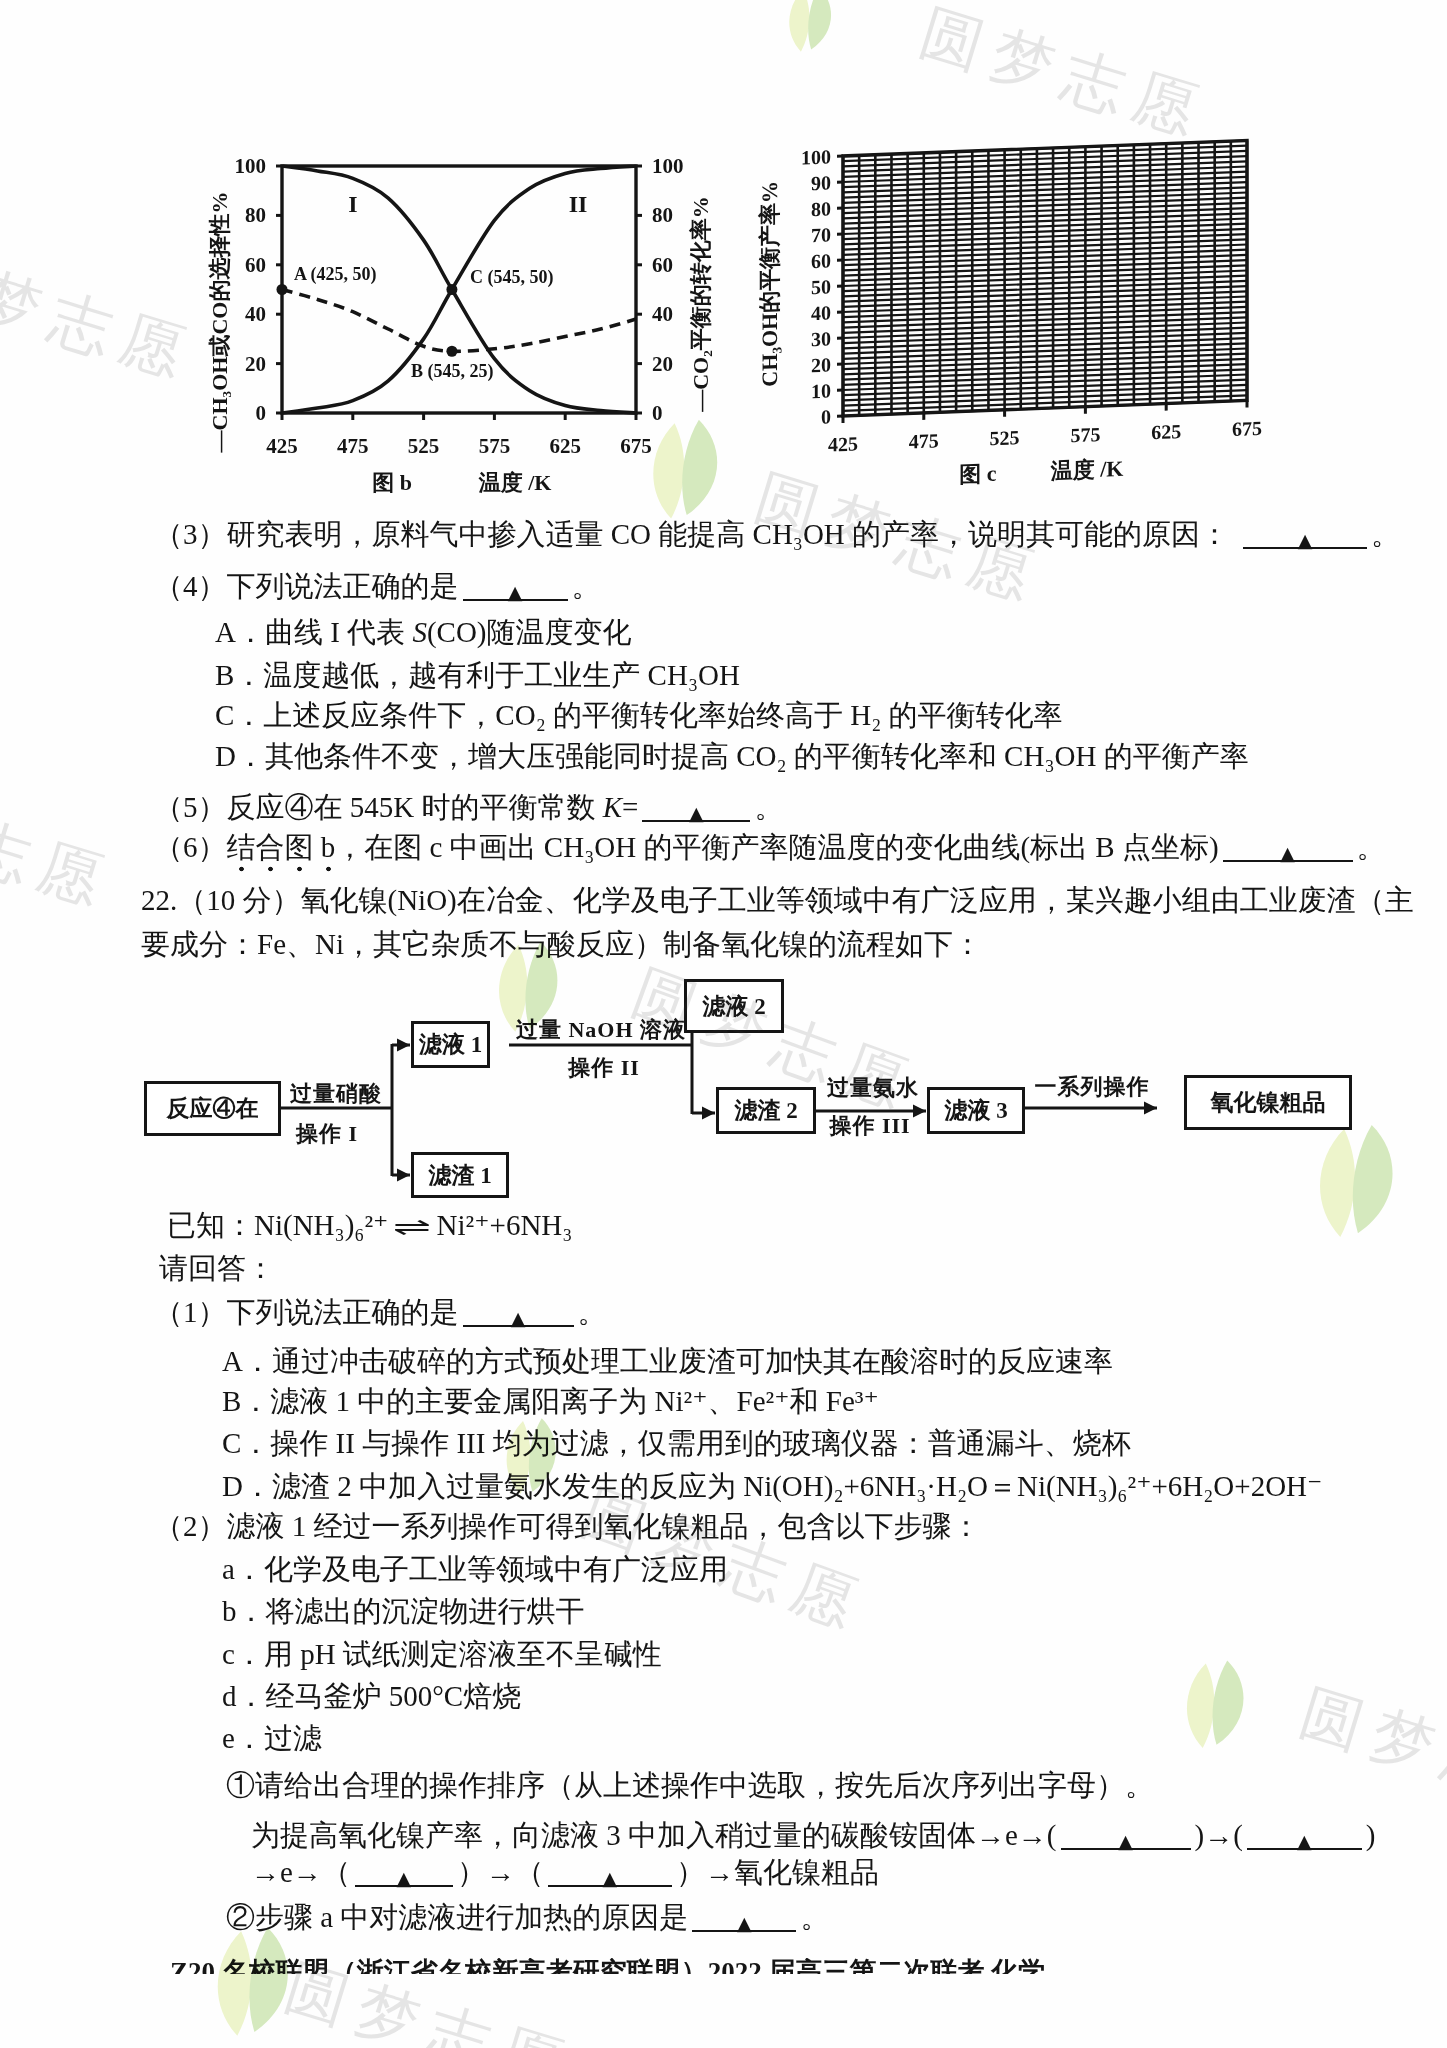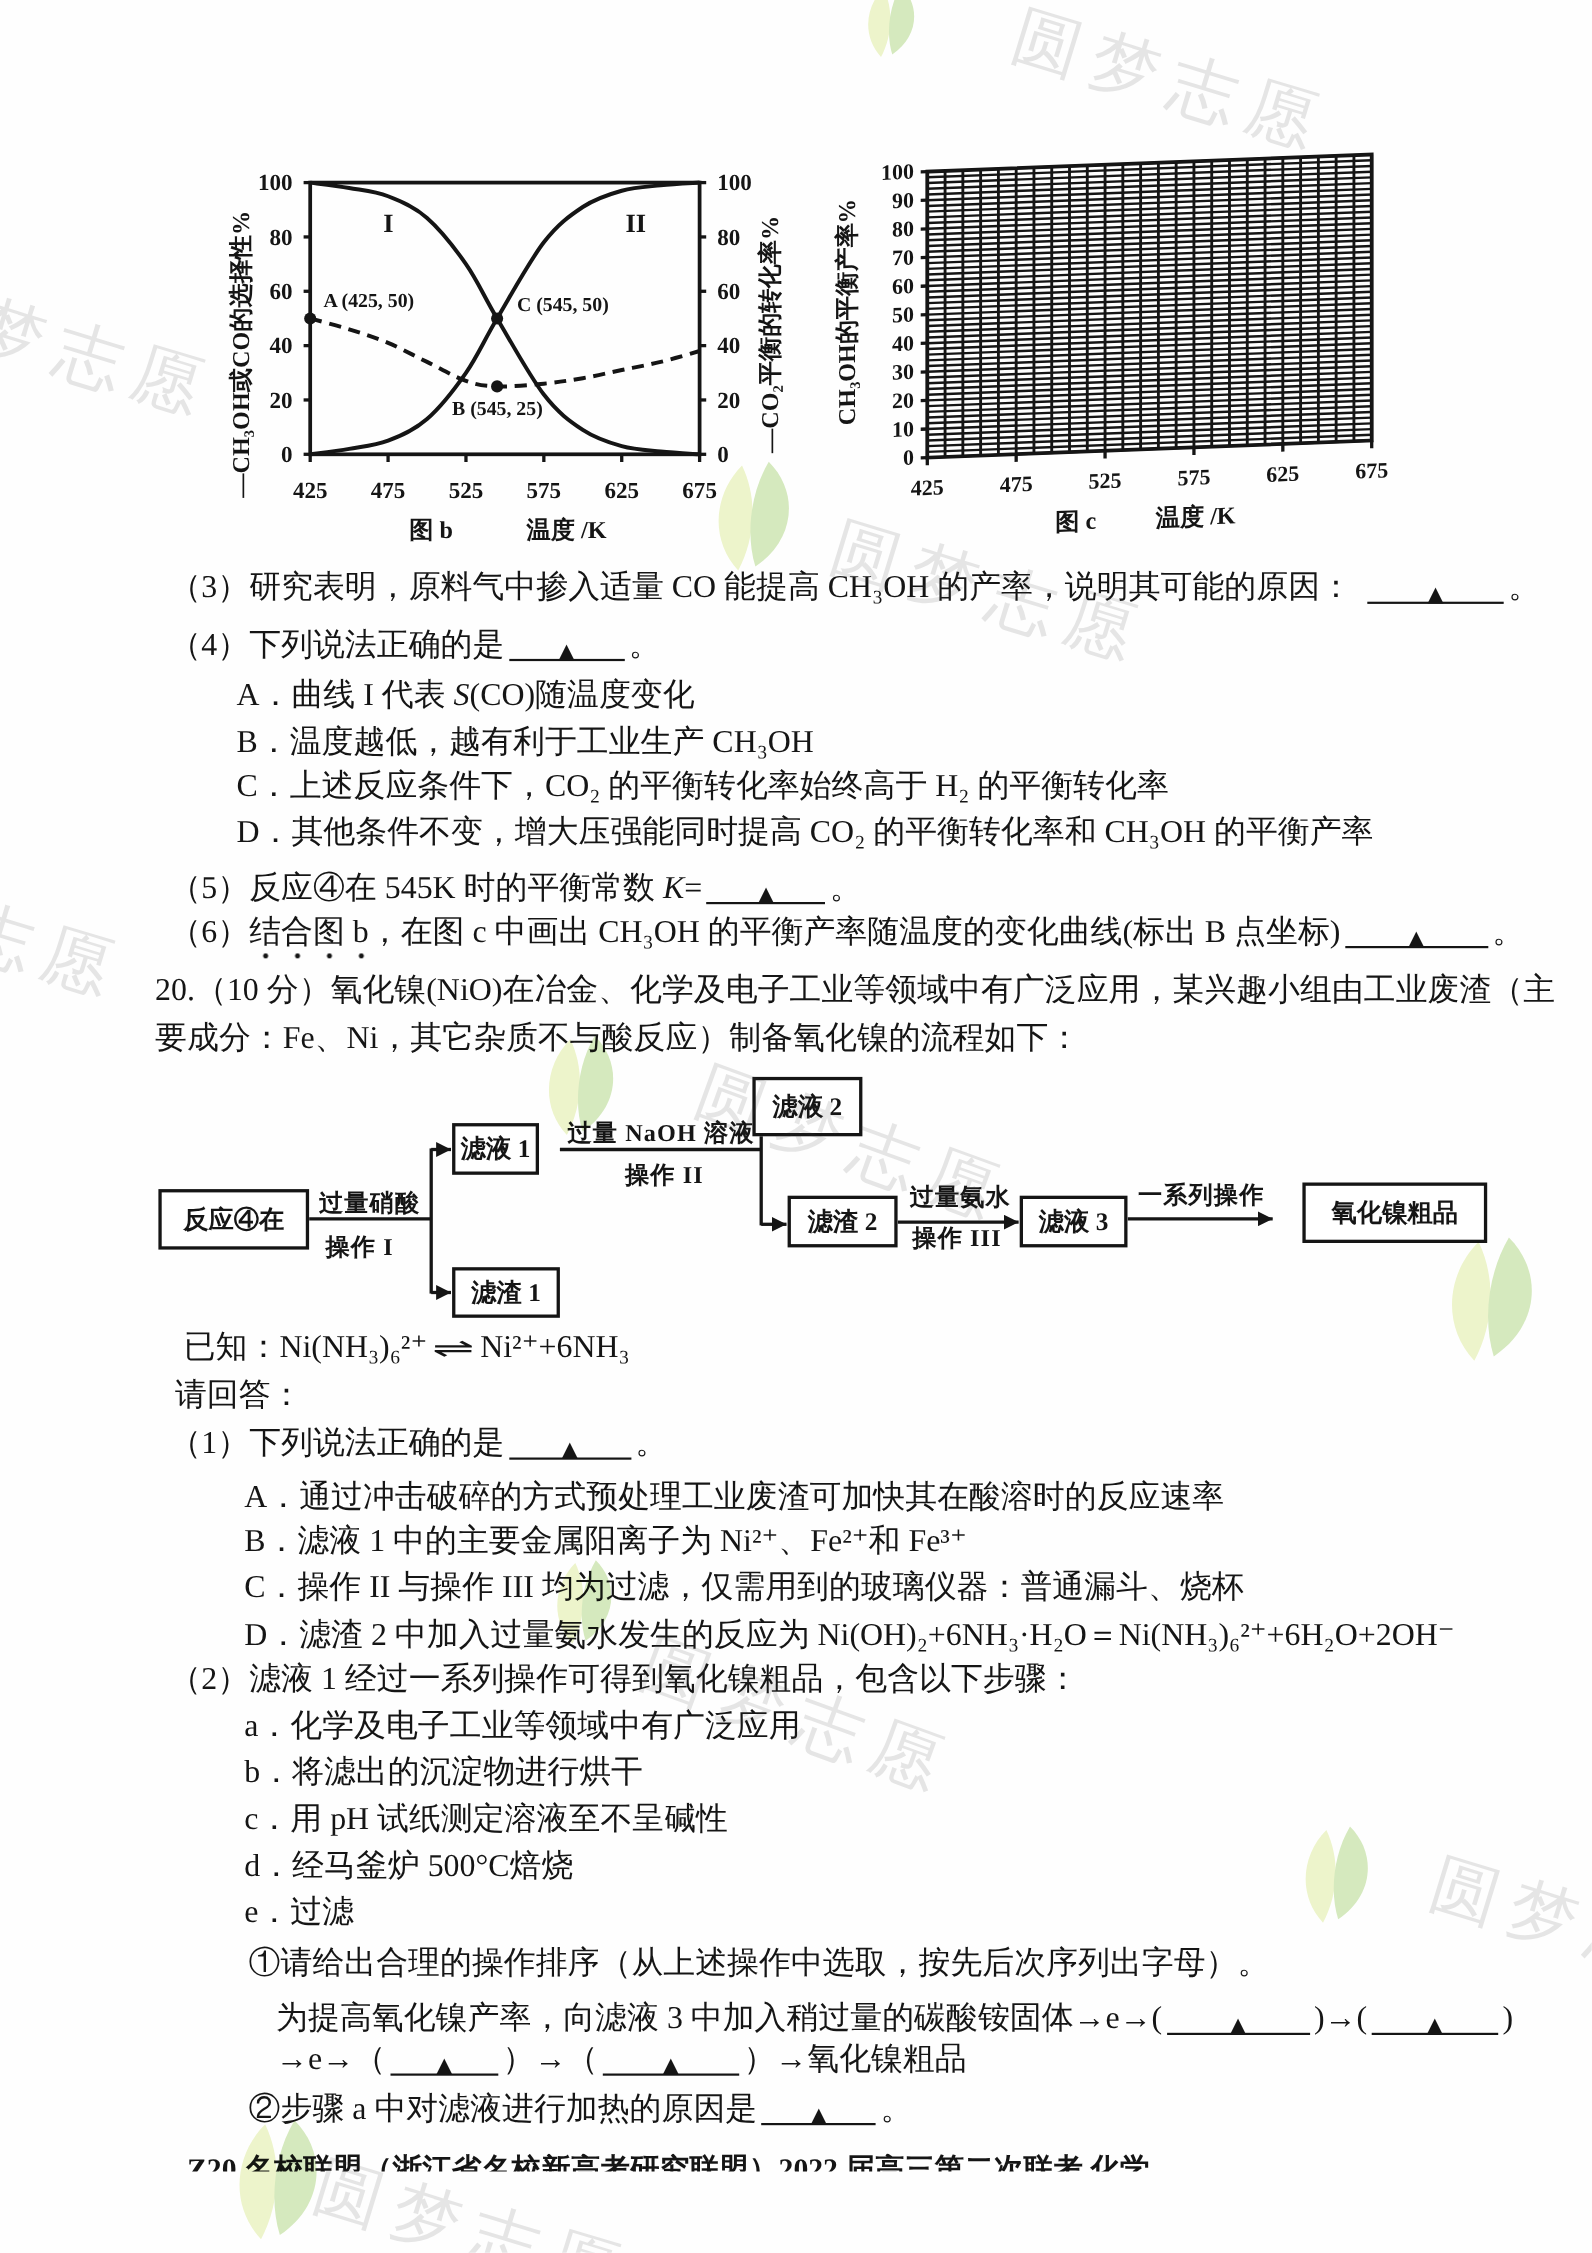--- a/index.html
+++ b/index.html
@@ -237,21 +237,21 @@
 
 <div class="tl" style="left:154px;top:791px">
   <span>（5）</span><span>反应④在 545K 时的平衡常数 </span><span class="it">K</span><span>=</span><span class="blank" style="width:108px"><span class="tri">▲</span></span><span>。</span>
 </div>
 
 <div class="tl" style="left:154px;top:831px">
   <span>（6）</span><span class="emph">结合图 b</span><span>，在图 c 中画出 CH₃OH 的平衡产率随温度的变化曲线(标出 B 点坐标)</span><span class="blank" style="width:130px"><span class="tri">▲</span></span><span>。</span>
 </div>
 
 <div class="tl" style="left:141px;top:884px">
-  <span>20.</span><span>（10 分）</span><span>氧化镍(NiO)在冶金、化学及电子工业等领域中有广泛应用，某兴趣小组由工业废渣（主</span>
+  <span>22.</span><span>（10 分）</span><span>氧化镍(NiO)在冶金、化学及电子工业等领域中有广泛应用，某兴趣小组由工业废渣（主</span>
 </div>
 <div class="tl" style="left:141px;top:928px">
   <span>要成分：Fe、Ni，其它杂质不与酸反应）制备氧化镍的流程如下：</span>
 </div>
 
 <div class="box" style="left:144px;top:1081px;width:137px;height:55px">
     <span>反应④在</span>
   </div>
 <div class="box" style="left:411px;top:1021px;width:79px;height:47px">
     <span>滤液 1</span>

